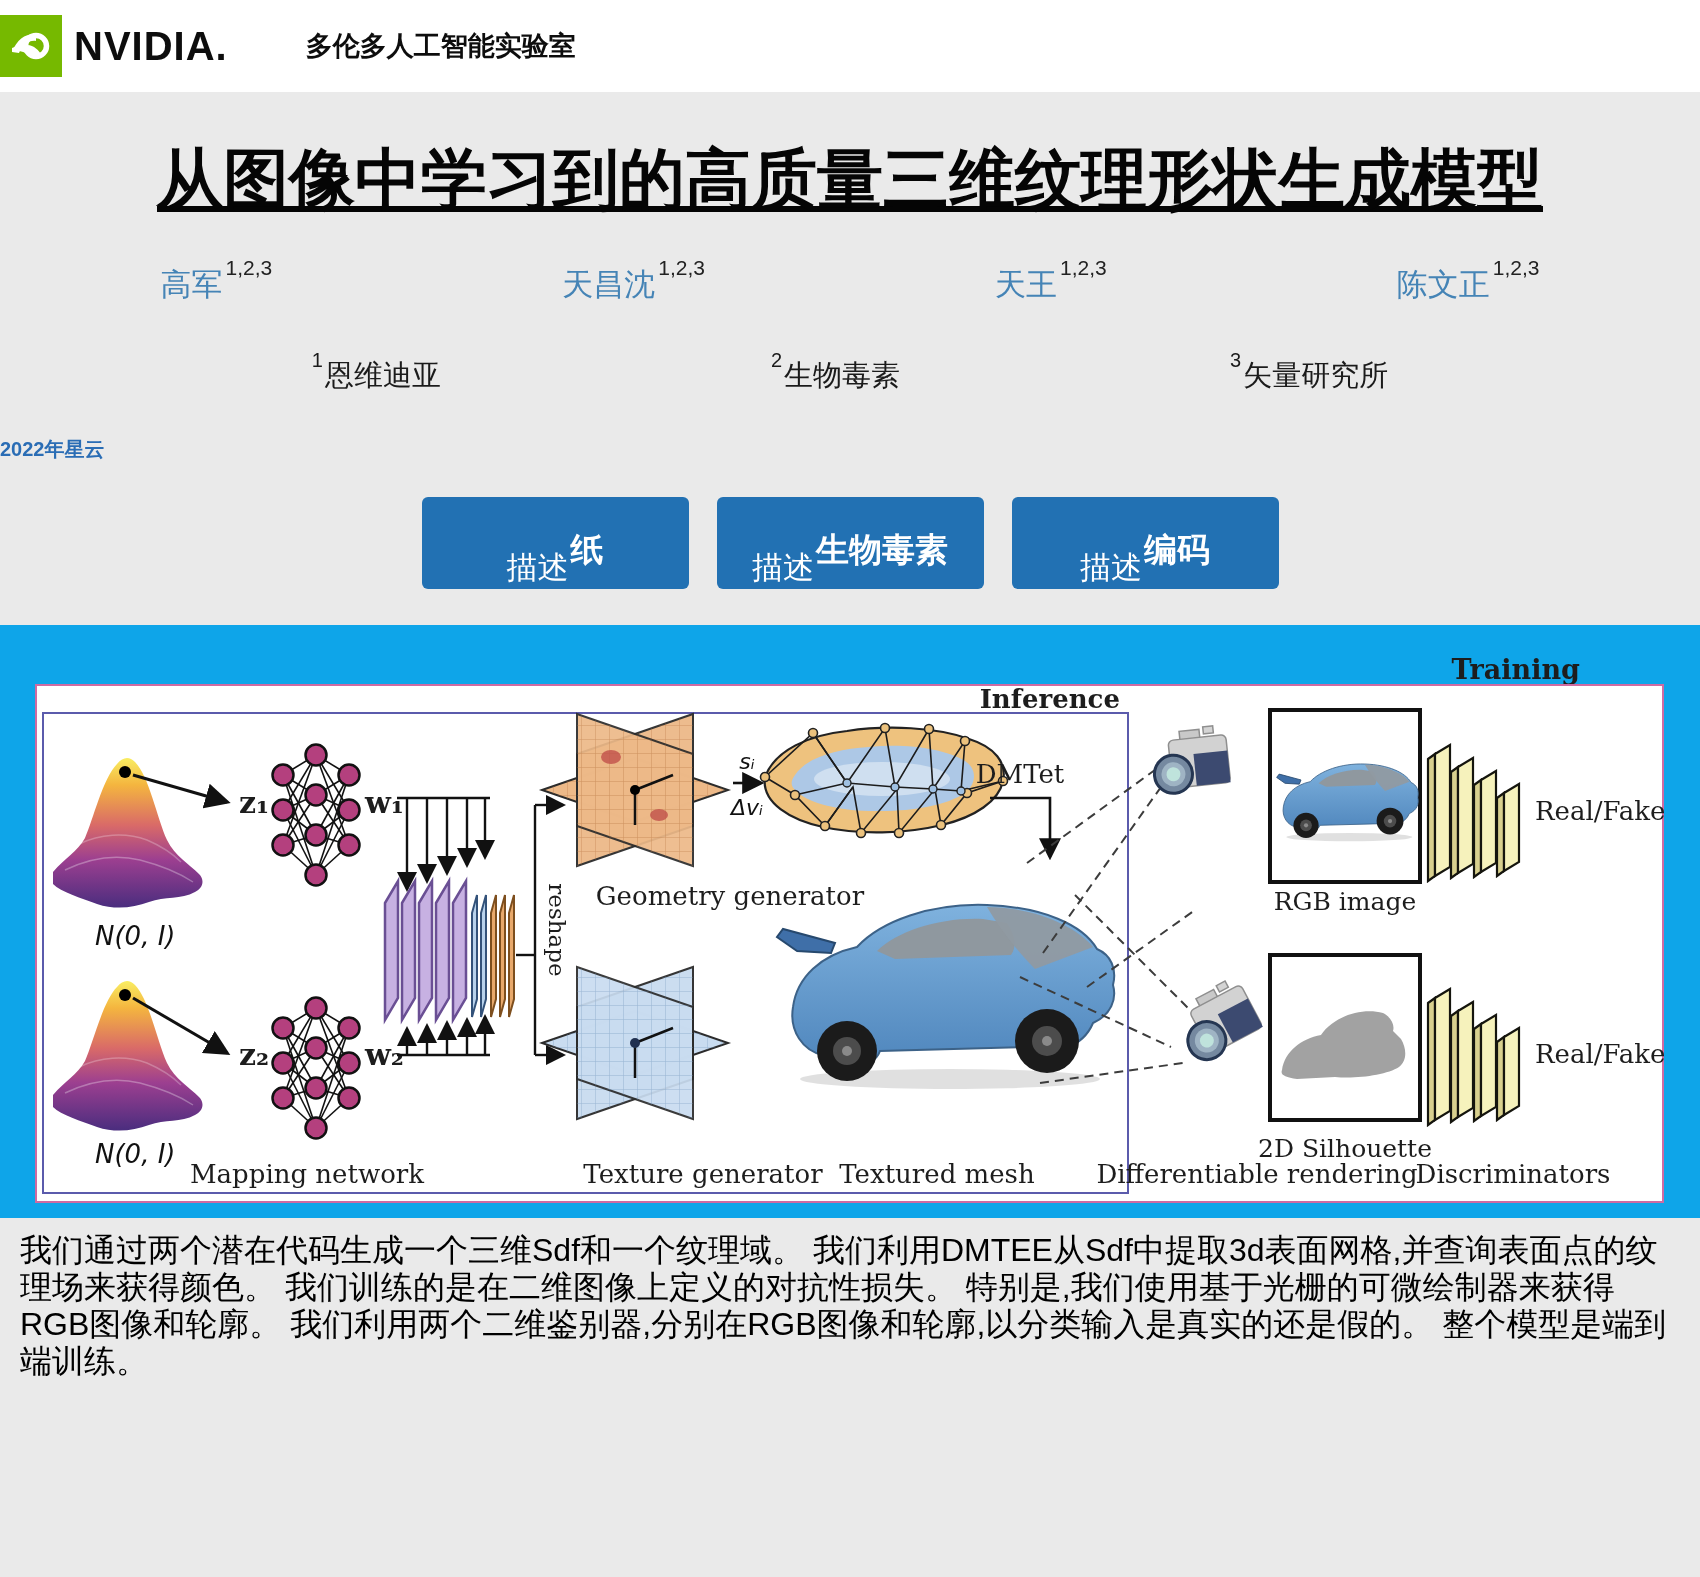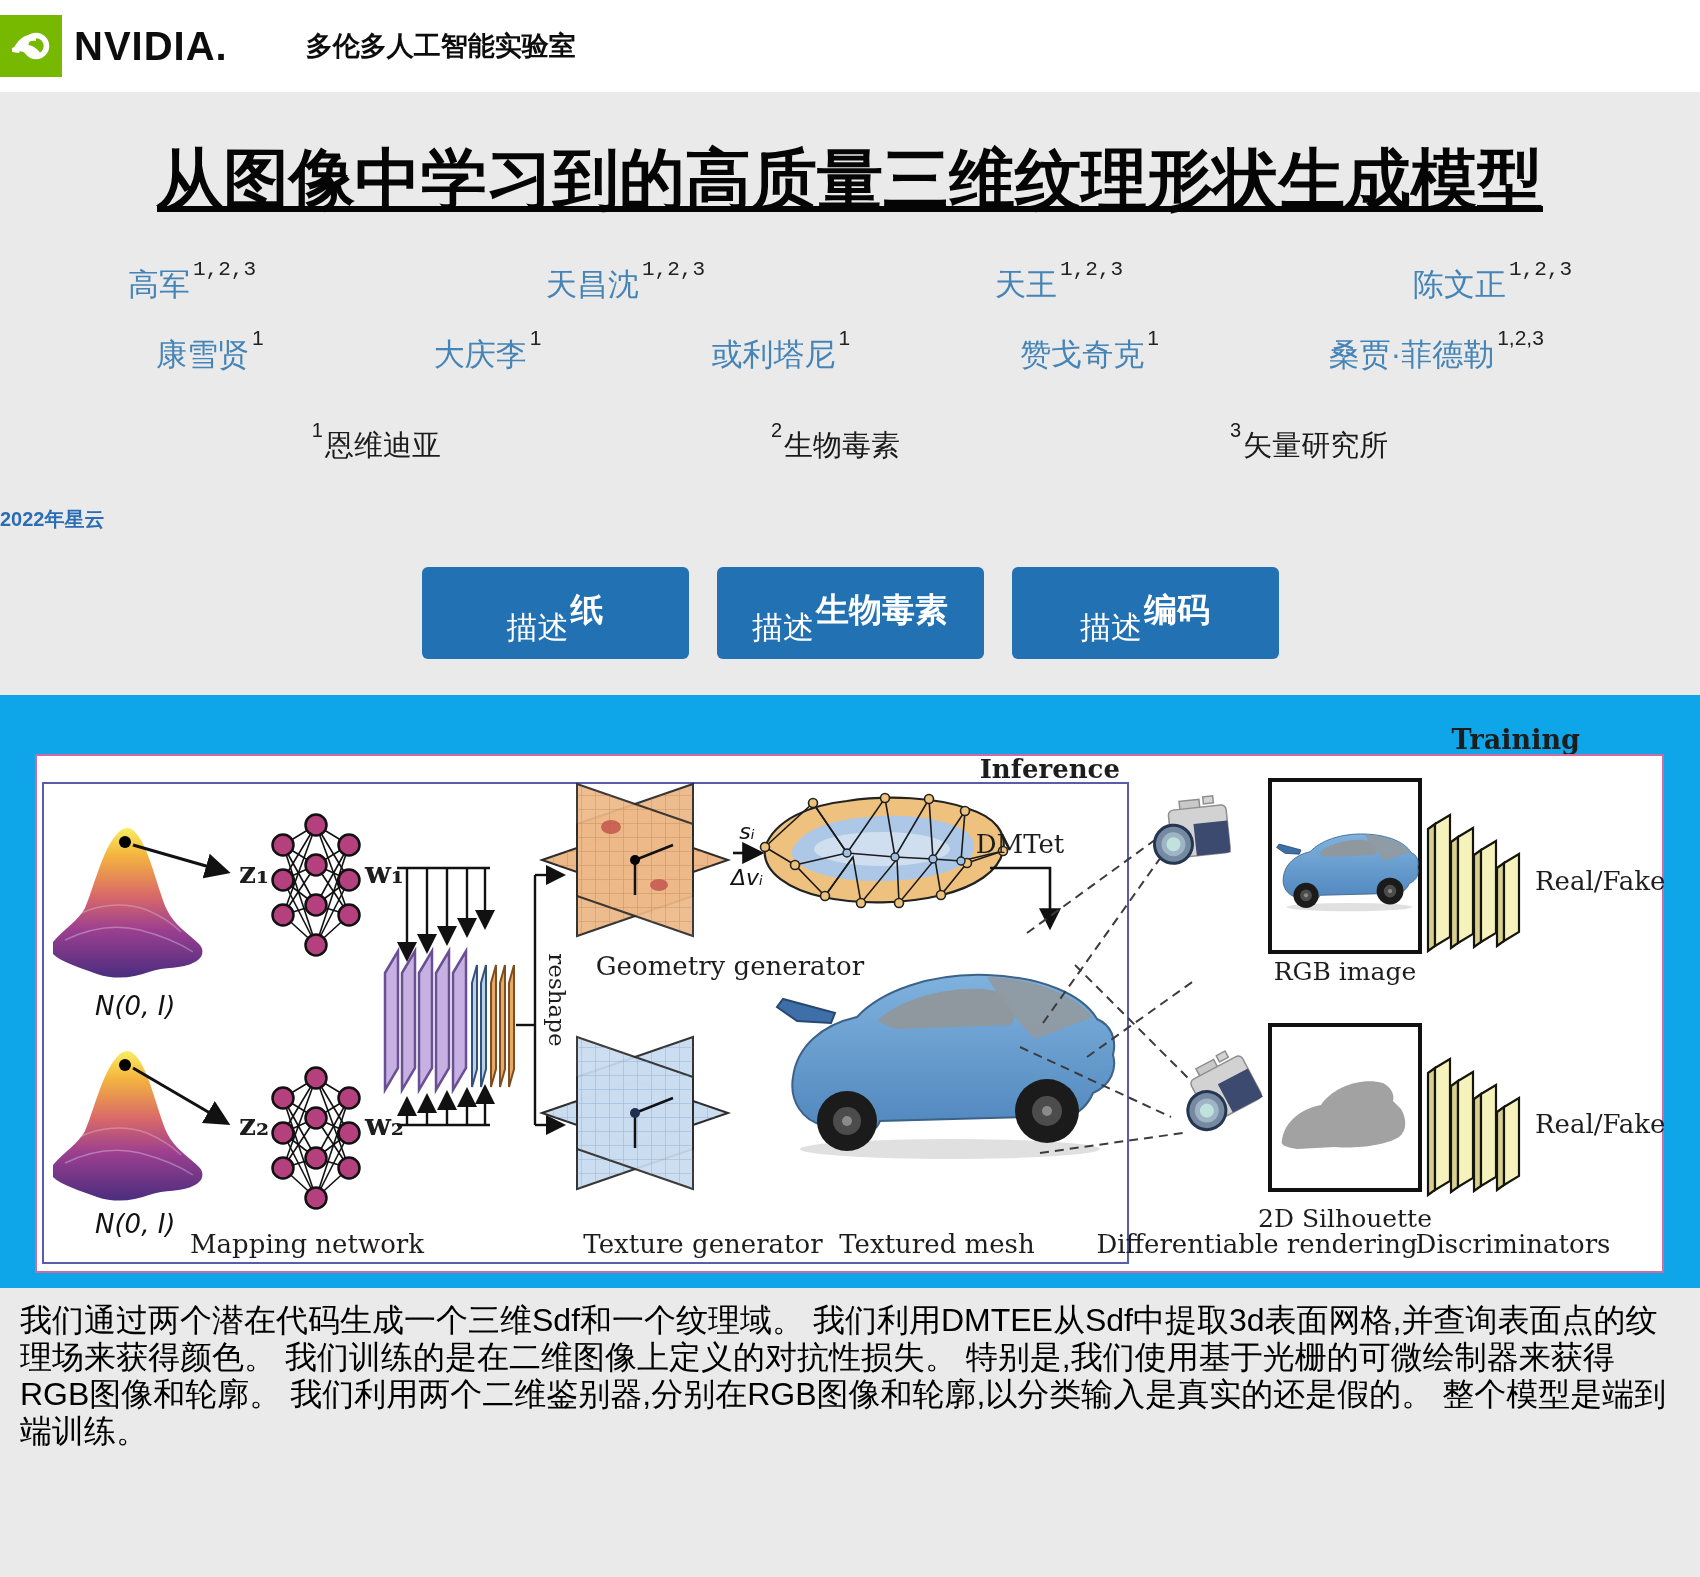--- a/index.html
+++ b/index.html
@@ -10,35 +10,35 @@
   .header { background:#fff; height:92px; display:flex; align-items:center; }
   .logo-box { width:62px; height:62px; background:#76b900; display:flex; align-items:center; justify-content:center; }
   .brand { font-size:40px; font-weight:800; letter-spacing:1px; margin-left:12px; color:#0d0d0d; }
   .lab-name { font-size:27px; font-weight:700; margin-left:78px; color:#0d0d0d;font-family:Liberation Serif, serif; }
 
   
   .hero { padding-top:50px; }
   .page-title { text-align:center; font-size:66px; font-weight:800; line-height:1.15; padding:0 80px; color:#050505;text-decoration:underline; }
 
   .authors-row { display:flex; justify-content:center; margin-top:46px; }
-  .authors-row.r1 { gap:290px;font-family:Liberation Mono, monospace; }
+  .authors-row.r1 { gap:290px; }
   .authors-row.r2 { gap:170px; margin-top:28px; }
   .author { color:#4584b6; font-size:31px; white-space:nowrap; cursor:pointer; }
   .author .sup { font-size:21px; color:#222; position:relative; top:-20px; margin-left:3px; }
 
   .affil-row { display:flex; justify-content:center; gap:330px; margin-top:50px; }
   .affil { font-size:29px; color:#1b1b1b; white-space:nowrap; }
   .affil .sup { font-size:20px; position:relative; top:-18px; margin-right:2px; }
 
   .venue { text-align:left; margin-top:40px; font-size:20px; font-weight:800; color:#2a6db5; }
 
   .btn-row { display:flex; justify-content:center; gap:28px; margin-top:34px; padding-bottom:36px; }
   .blue-btn { width:267px; height:92px; background:#2271b3; border:none; border-radius:6px;
               color:#fff; display:flex; align-items:flex-end; justify-content:center;
-              padding-bottom:10px; cursor:pointer; }
+              padding-bottom:0; cursor:pointer; }
   .blue-btn .prefix { font-size:31px; }
   .blue-btn .emph { font-size:33px; font-weight:800; position:relative; top:-16px; margin-left:2px; }
 
   
   .figure-section { background:#0ea5e9; padding:30px 35px 8px 35px; }
   .figure-section svg { display:block; }
   text.serif { font-family:"DejaVu Serif", serif; fill:#1d1d1d; }
   text.math  { font-family:"DejaVu Sans", sans-serif; font-style:italic; fill:#111; }
 
   
@@ -62,27 +62,20 @@
 <div class="hero">
   <h1 class="page-title">从图像中学习到的高质量三维纹理形状生成模型</h1>
 
   <div class="authors-row r1">
     <span class="author"><span>高军</span><span class="sup">1,2,3</span></span>
     <span class="author"><span>天昌沈</span><span class="sup">1,2,3</span></span>
     <span class="author"><span>天王</span><span class="sup">1,2,3</span></span>
     <span class="author"><span>陈文正</span><span class="sup">1,2,3</span></span>
   </div>
 
-  <div class="authors-row r2">
-    <span class="author"><span>康雪贤</span><span class="sup">1</span></span>
-    <span class="author"><span>大庆李</span><span class="sup">1</span></span>
-    <span class="author"><span>或利塔尼</span><span class="sup">1</span></span>
-    <span class="author"><span>赞戈奇克</span><span class="sup">1</span></span>
-    <span class="author"><span>桑贾·菲德勒</span><span class="sup">1,2,3</span></span>
-  </div>
 
   <div class="affil-row">
     <span class="affil"><span class="sup">1</span><span>恩维迪亚</span></span>
     <span class="affil"><span class="sup">2</span><span>生物毒素</span></span>
     <span class="affil"><span class="sup">3</span><span>矢量研究所</span></span>
   </div>
 
   <div class="venue">2022年星云</div>
 
   <div class="btn-row">

